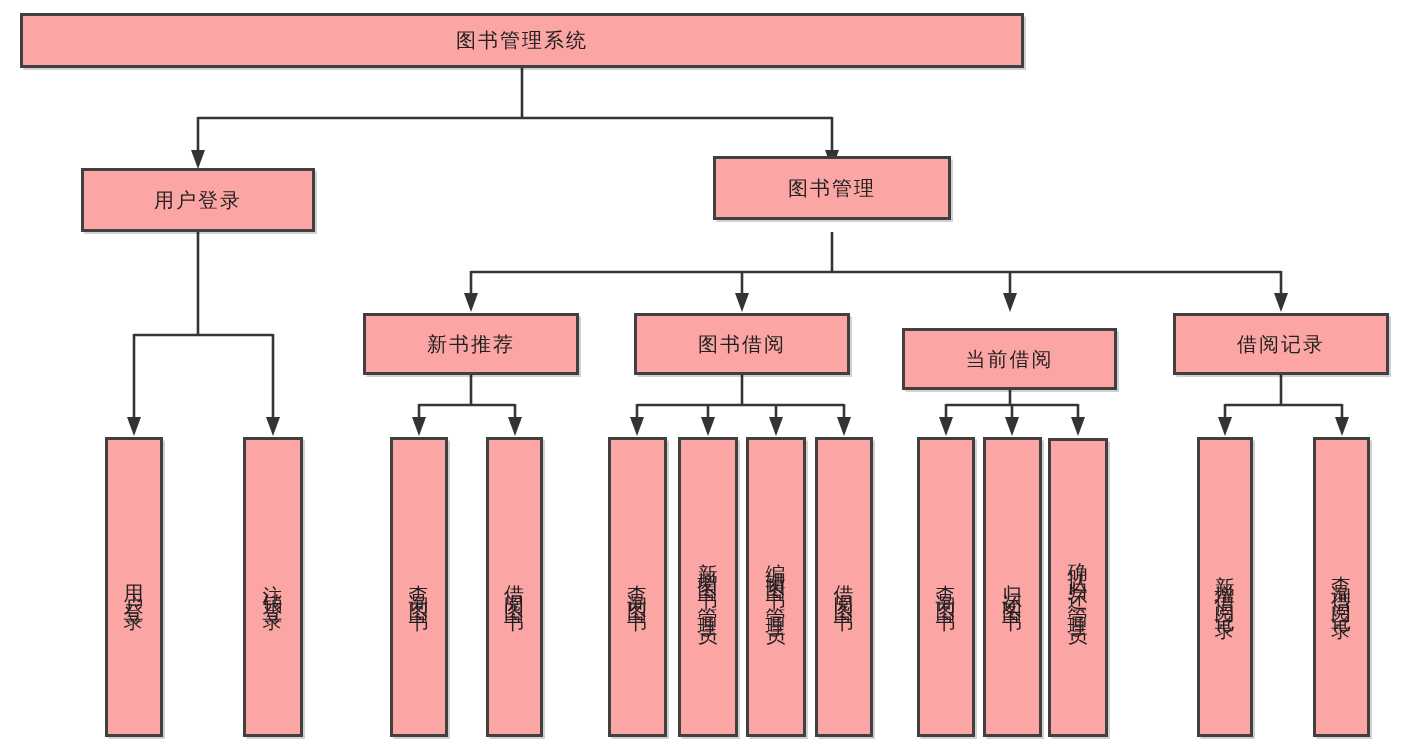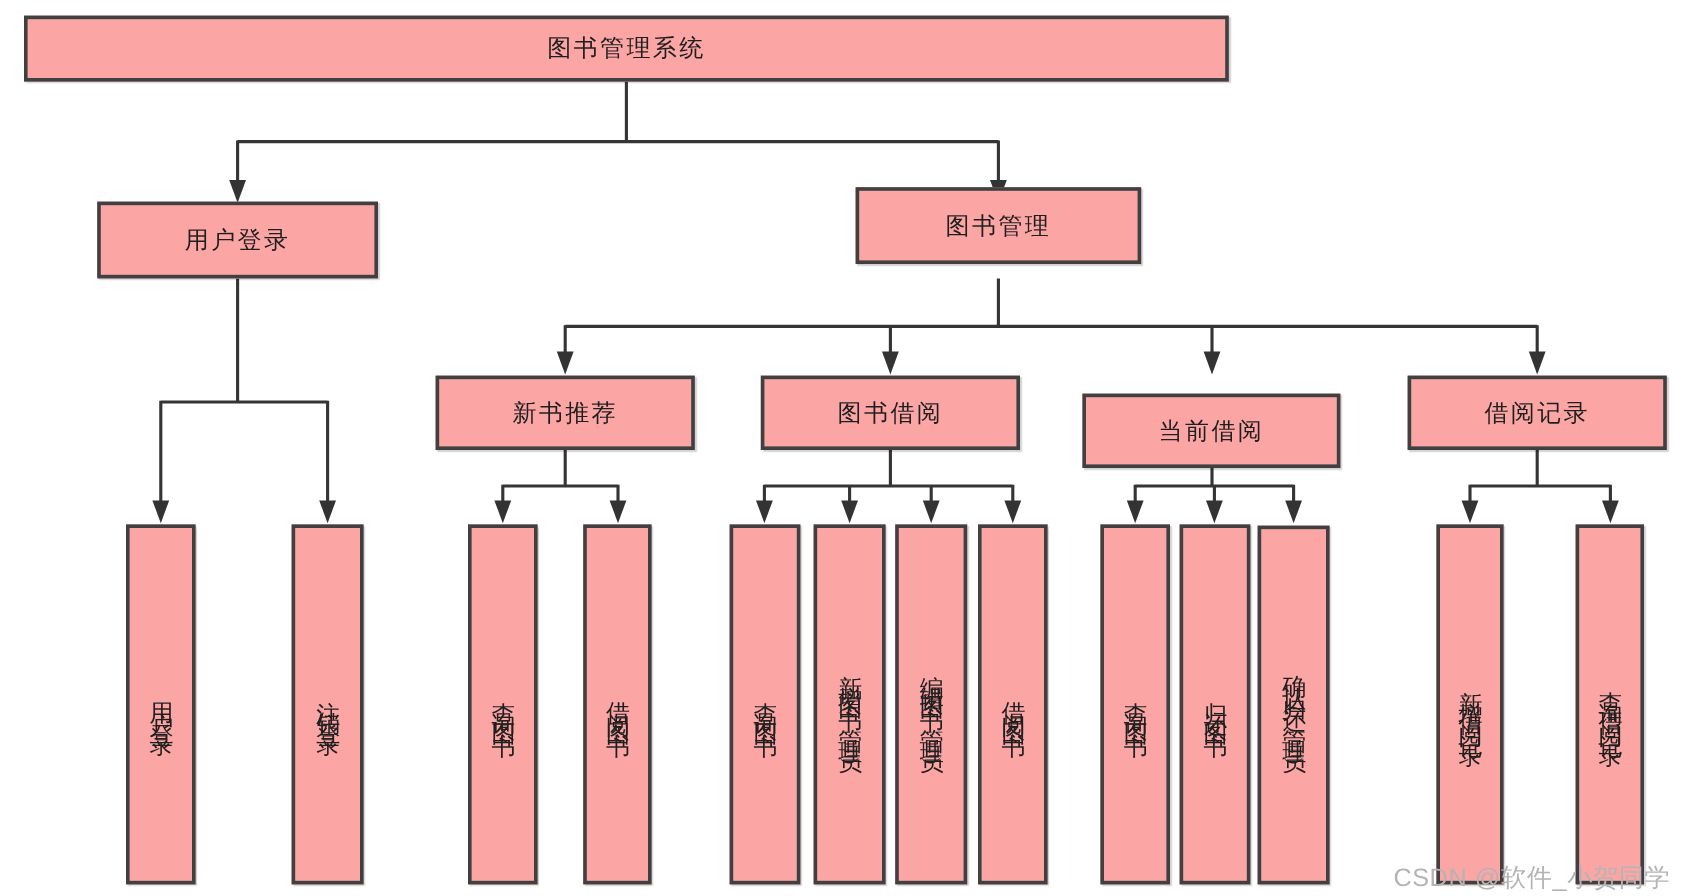--- a/index.html
+++ b/index.html
@@ -86,15 +86,14 @@
   <div class="node vbox" style="left:746px;top:437px;width:60px;height:300px">编辑图书（管理员）</div>
   <div class="node vbox" style="left:815px;top:437px;width:58px;height:300px">借阅图书</div>
 
   <div class="node vbox" style="left:917px;top:437px;width:58px;height:300px">查询图书</div>
   <div class="node vbox" style="left:983px;top:437px;width:59px;height:300px">归还图书</div>
   <div class="node vbox" style="left:1048px;top:438px;width:60px;height:299px">确认归还（管理员）</div>
 
   <div class="node vbox" style="left:1197px;top:437px;width:56px;height:300px">新增借阅记录</div>
   <div class="node vbox" style="left:1313px;top:437px;width:57px;height:300px">查询借阅记录</div>
 
-  <div class="watermark">CSDN @软件_小贺同学</div>
 
 </div>
 
 </body></html>

